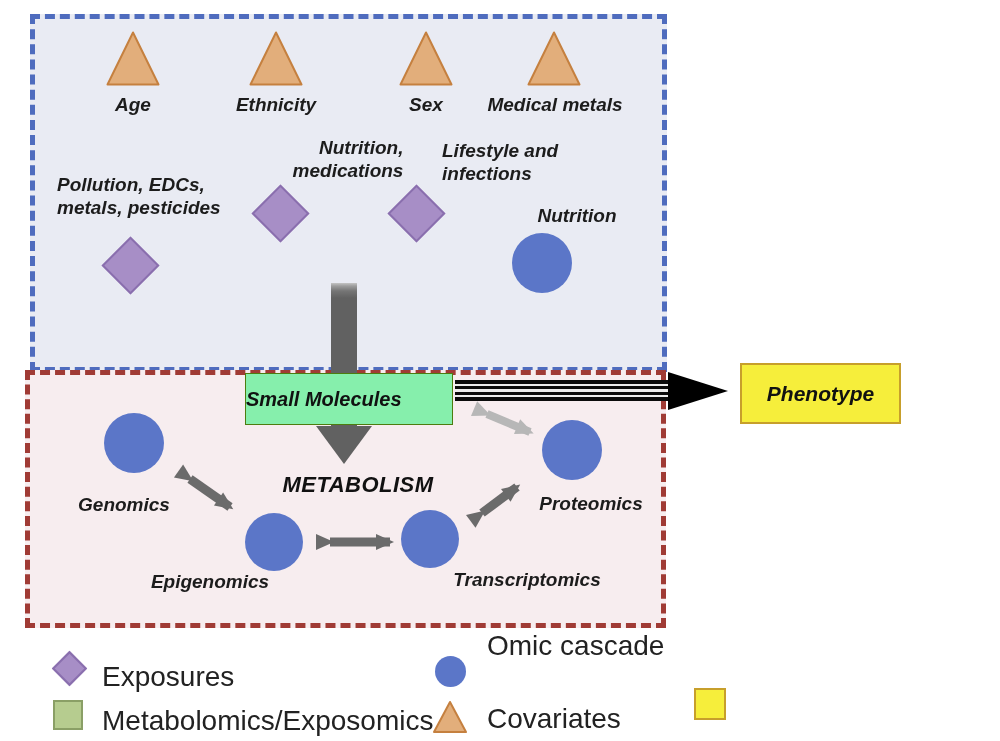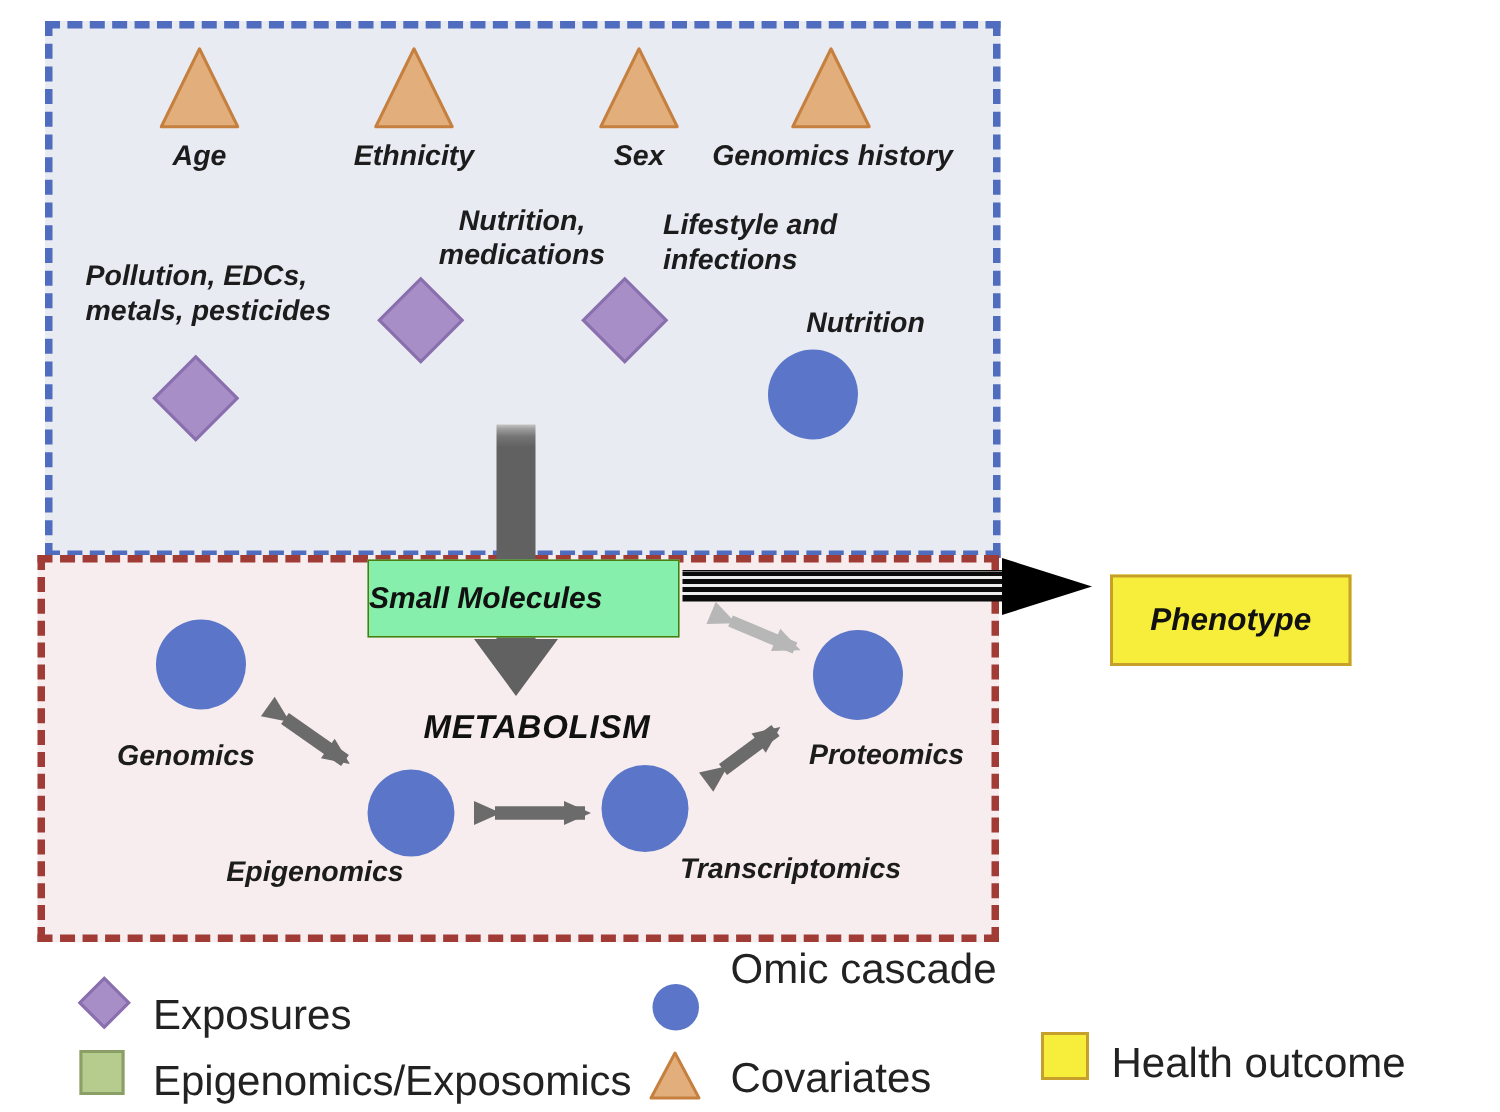--- a/index.html
+++ b/index.html
@@ -26,33 +26,33 @@
   }
   .circle{
     background:#5b76c8;border-radius:50%;z-index:6;
   }
 
   
   .ital{
     font-style:italic;font-weight:600;font-size:19px;line-height:23px;
     white-space:pre-line;z-index:7;color:#1c1c1c;
   }
-  .ctr{transform:translateX(-50%);text-align:center;}
+  .ctr{transform:translateX(-50%);text-align:right;}
   .metabolism{
     font-weight:700;font-size:22px;letter-spacing:.5px;color:#111;z-index:7;font-style:italic;
   }
   .greenbox{
     left:245px;top:373px;width:208px;height:52px;background:#86efac;
     border:1px solid #4d7c0f;z-index:5;text-align:left;line-height:50px;
     font-style:italic;font-weight:700;font-size:20px;color:#111;box-sizing:border-box;
   }
   .yellowbox{
     left:740px;top:363px;width:161px;height:61px;background:#f6ee3b;
     border:2px solid #c79f2b;z-index:6;text-align:center;line-height:57px;
-    font-style:italic;font-weight:700;font-size:21px;color:#111;box-sizing:border-box;margin-top:20px;
+    font-style:italic;font-weight:700;font-size:21px;color:#111;box-sizing:border-box;
   }
 
   
   .v-shaft{
     left:331px;top:283px;width:26px;height:143px;z-index:2;
     background:linear-gradient(to bottom,#c4c4c4 0px,#9d9d9d 3px,#757575 8px,#616161 15px,#616161 100%);
   }
   .v-head{
     left:316px;top:426px;width:0;height:0;z-index:3;
     border-left:28px solid transparent;border-right:28px solid transparent;
@@ -103,21 +103,21 @@
   <svg class="abs" style="left:398px;top:30px;z-index:4" width="56" height="57">
       <polygon points="28,2.5 53.5,54.5 2.5,54.5" fill="#e2ae7b" stroke="#c5803f" stroke-width="2" stroke-linejoin="round"></polygon>
     </svg>
   <svg class="abs" style="left:526px;top:30px;z-index:4" width="56" height="57">
       <polygon points="28,2.5 53.5,54.5 2.5,54.5" fill="#e2ae7b" stroke="#c5803f" stroke-width="2" stroke-linejoin="round"></polygon>
     </svg>
 
   <div class="abs ital ctr" style="left:133px;top:93px">Age</div>
   <div class="abs ital ctr" style="left:276px;top:93px">Ethnicity</div>
   <div class="abs ital ctr" style="left:426px;top:93px">Sex</div>
-  <div class="abs ital ctr" style="left:555px;top:93px">Genomics history</div>
+  <div class="abs ital ctr" style="left:555px;top:93px">Medical metals</div>
 
   <div class="abs ital" style="left:57px;top:173px">Pollution, EDCs,
 metals, pesticides</div>
   <div class="abs ital ctr" style="left:348px;top:136px">Nutrition,
 medications</div>
   <div class="abs ital" style="left:442px;top:139px">Lifestyle and
 infections</div>
 
   <div class="abs diamond" style="left:259.5px;top:192.5px"></div>
   <div class="abs diamond" style="left:395.5px;top:192.5px"></div>
@@ -157,26 +157,25 @@
 
   <div class="abs ital ctr" style="left:124px;top:493px">Genomics</div>
   <div class="abs ital ctr" style="left:210px;top:570px">Epigenomics</div>
   <div class="abs ital ctr" style="left:527px;top:568px">Transcriptomics</div>
   <div class="abs ital ctr" style="left:591px;top:492px">Proteomics</div>
 
   <div class="abs leg-diamond"></div>
   <div class="abs leg-label" style="left:102px;top:661px">Exposures</div>
 
   <div class="abs leg-sq-green"></div>
-  <div class="abs leg-label" style="left:102px;top:705px">Epigenomics/Exposomics</div>
+  <div class="abs leg-label" style="left:102px;top:705px">Metabolomics/Exposomics</div>
 
   <div class="abs circle leg-circle"></div>
   <div class="abs leg-label" style="left:487px;top:630px">Omic cascade</div>
 
   <svg class="abs" style="left:432px;top:700px;z-index:4" width="36" height="34">
       <polygon points="18,2 34,32 2,32" fill="#e2ae7b" stroke="#c5803f" stroke-width="2" stroke-linejoin="round"></polygon>
     </svg>
   <div class="abs leg-label" style="left:487px;top:703px">Covariates</div>
 
   <div class="abs leg-sq-yellow"></div>
-  <div class="abs leg-label" style="left:741px;top:693px">Health outcome</div>
 
 </div>
 
 </body></html>

